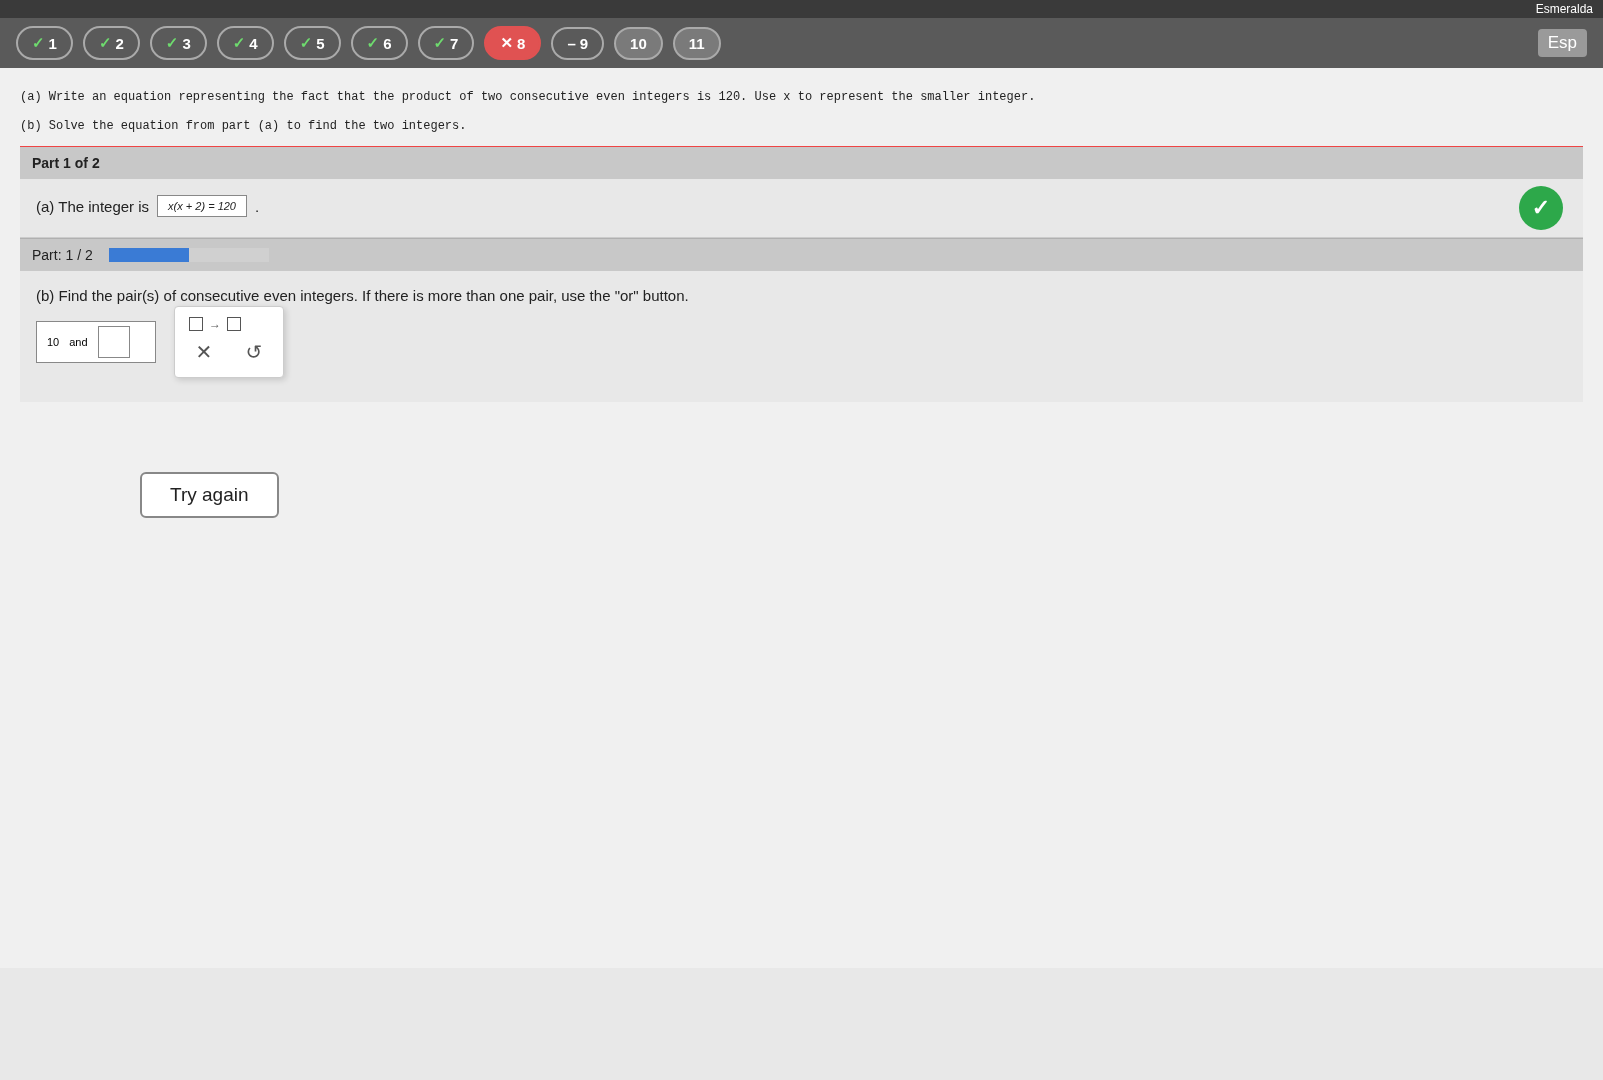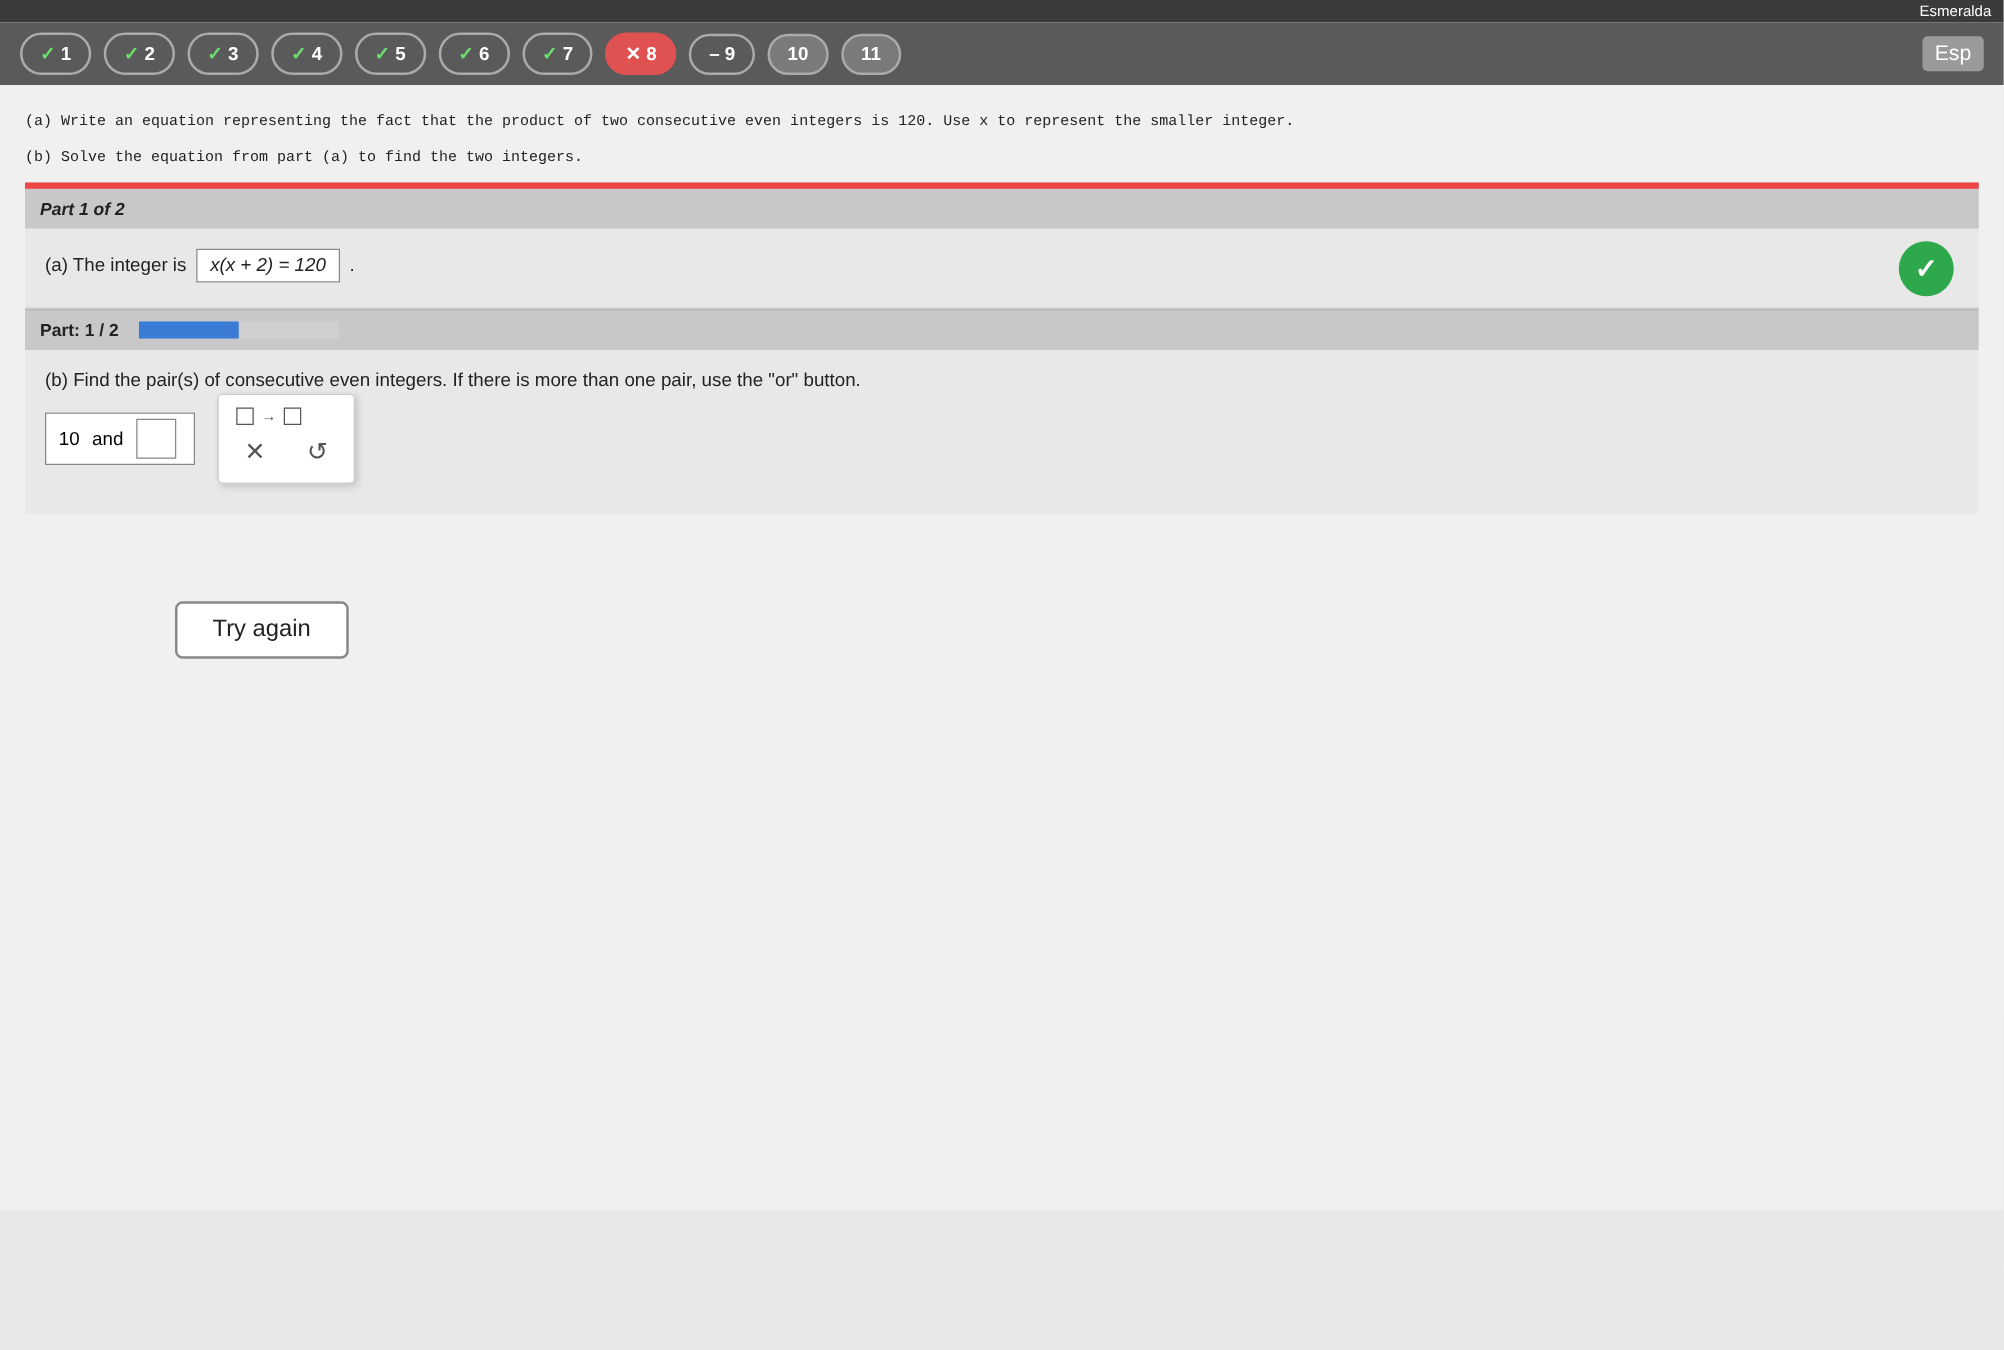--- a/index.html
+++ b/index.html
@@ -98,22 +98,21 @@
       font-family: Liberation Mono, monospace;
     }
 
     .section-header {
       background: #c8c8c8;
       padding: 8px 12px;
       font-size: 14px;
       font-weight: bold;
       color: #222;
       margin-bottom: 0;
-      border-top: 5px solid #ef4444;
-      font-style: italic;
+      border-top: 1px solid #ef4444;
     }
 
     .section-body {
       background: #e8e8e8;
       padding: 16px 16px 20px 16px;
       border-bottom: 1px solid #ccc;
       position: relative;
     }
 
     .answer-row {
@@ -121,21 +120,21 @@
       align-items: center;
       gap: 8px;
       font-size: 15px;
       color: #222;
     }
 
     .answer-box {
       border: 1px solid #888;
       background: white;
       padding: 4px 10px;
-      font-size: 15px;
+      font-size: 11px;
       display: inline-flex;
       align-items: center;
       gap: 4px;
     }
 
     .check-circle {
       position: absolute;
       right: 20px;
       top: 50%;
       transform: translateY(-50%);
@@ -151,21 +150,21 @@
       font-weight: bold;
     }
 
     .progress-section {
       background: #c8c8c8;
       padding: 8px 12px;
       display: flex;
       align-items: center;
       gap: 16px;
       font-size: 14px;
-      font-weight: bold;
+      font-weight: normal;
       color: #222;
       border-top: 1px solid #b0b0b0;
     }
     .progress-bar-container {
       width: 160px;
       height: 14px;
       background: #d0d0d0;
       border-radius: 0;
       overflow: hidden;
     }

